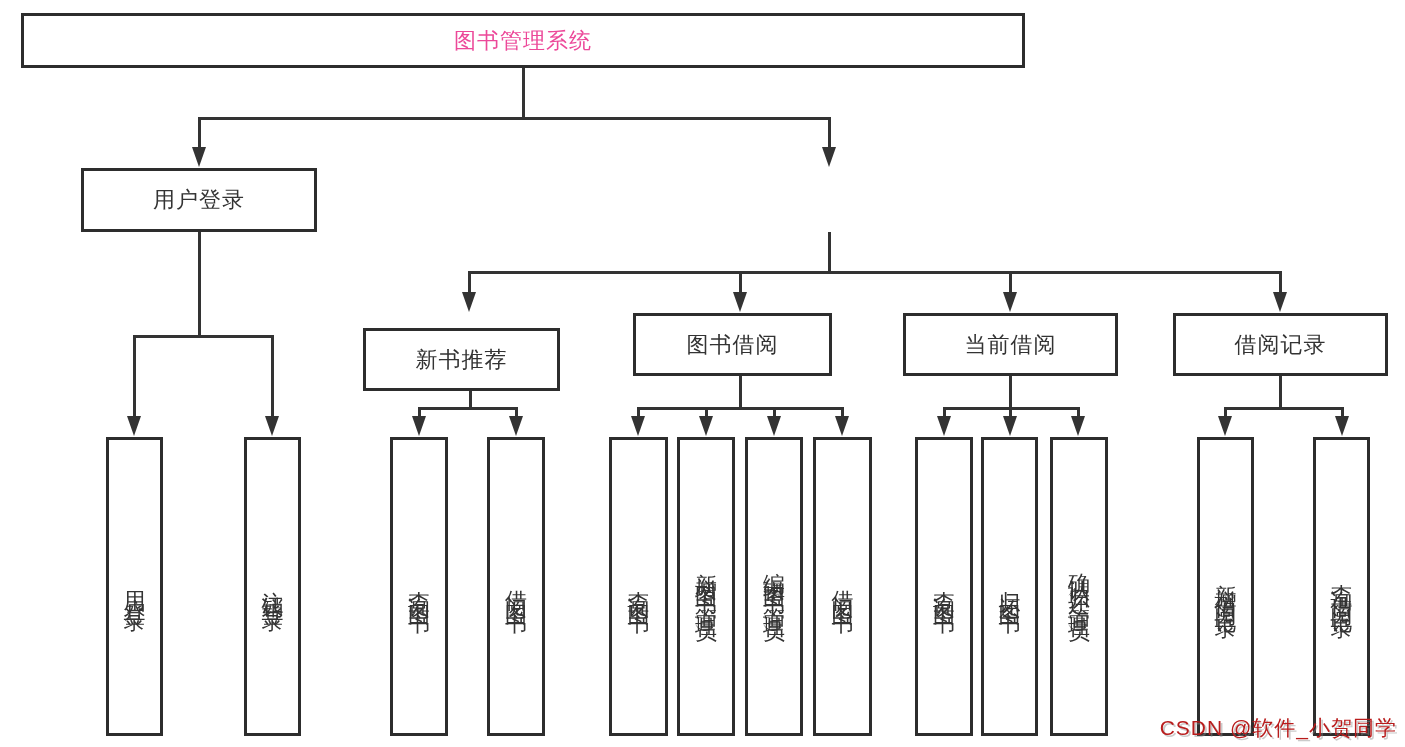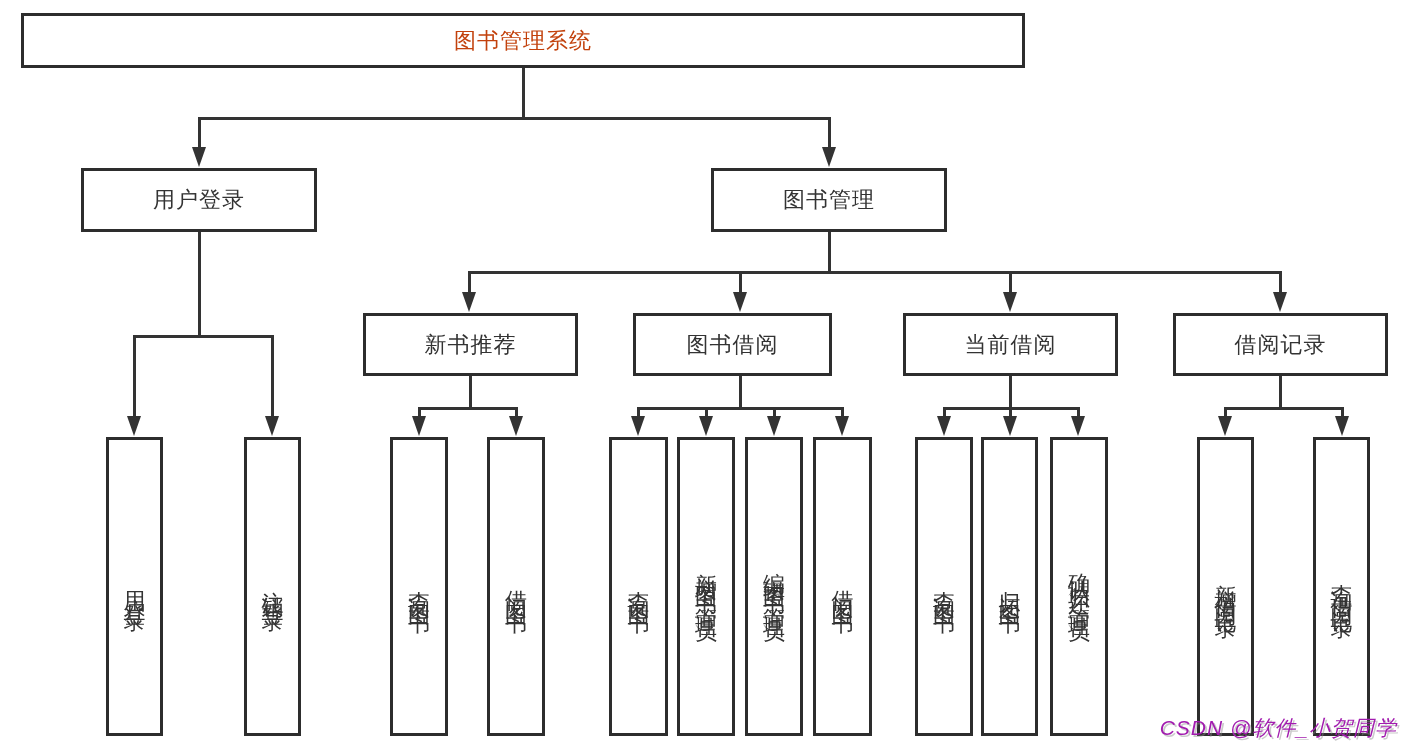--- a/index.html
+++ b/index.html
@@ -30,21 +30,21 @@
     position:absolute; right:8px; bottom:5px;
     font-size:21px; letter-spacing:1px; color:#f2a2ac;
     text-shadow:2px 2px 0 rgba(140,140,140,0.45);
     z-index:10; white-space:nowrap;
   }
 </style>
 </head>
 <body>
 
 <div class="stage" style="background: rgb(255, 255, 255);">
-  <div class="watermark" style="color: #a21caf; font-style: italic;">CSDN @软件_小贺同学</div>
+  <div class="watermark" style="color: #b91c1c;">CSDN @软件_小贺同学</div>
 <div class="line" style="background: rgb(51, 51, 51); left: 521.5px; top: 68px; width: 3px; height: 51px;"></div>
     <div class="line" style="background: rgb(51, 51, 51); left: 198px; top: 116.5px; width: 633px; height: 3px;"></div>
     <div class="line" style="background: rgb(51, 51, 51); left: 197.5px; top: 232px; width: 3px; height: 105px;"></div>
     <div class="line" style="background: rgb(51, 51, 51); left: 133px; top: 334.5px; width: 141px; height: 3px;"></div>
     <div class="line" style="background: rgb(51, 51, 51); left: 827.5px; top: 232px; width: 3px; height: 41px;"></div>
     <div class="line" style="background: rgb(51, 51, 51); left: 468px; top: 270.5px; width: 814px; height: 3px;"></div>
     <div class="line" style="background: rgb(51, 51, 51); left: 468.5px; top: 376px; width: 3px; height: 33px;"></div>
     <div class="line" style="background: rgb(51, 51, 51); left: 418px; top: 406.5px; width: 100px; height: 3px;"></div>
     <div class="line" style="background: rgb(51, 51, 51); left: 738.5px; top: 376px; width: 3px; height: 33px;"></div>
     <div class="line" style="background: rgb(51, 51, 51); left: 637px; top: 406.5px; width: 207px; height: 3px;"></div>
@@ -84,29 +84,26 @@
     <div class="arrow-head" style="border-top-color: rgb(51, 51, 51); left: 937px; top: 416px;"></div>
     <div class="arrow-shaft" style="background: rgb(51, 51, 51); left: 1008.5px; top: 408px; height: 10px;"></div>
     <div class="arrow-head" style="border-top-color: rgb(51, 51, 51); left: 1003px; top: 416px;"></div>
     <div class="arrow-shaft" style="background: rgb(51, 51, 51); left: 1076.5px; top: 408px; height: 10px;"></div>
     <div class="arrow-head" style="border-top-color: rgb(51, 51, 51); left: 1071px; top: 416px;"></div>
     <div class="arrow-shaft" style="background: rgb(51, 51, 51); left: 1223.5px; top: 408px; height: 10px;"></div>
     <div class="arrow-head" style="border-top-color: rgb(51, 51, 51); left: 1218px; top: 416px;"></div>
     <div class="arrow-shaft" style="background: rgb(51, 51, 51); left: 1340.5px; top: 408px; height: 10px;"></div>
     <div class="arrow-head" style="border-top-color: rgb(51, 51, 51); left: 1335px; top: 416px;"></div>
     <div class="node h" style="left: 21px; top: 13px; width: 1004px; height: 55px; border-color: rgb(45, 45, 45);">
-      <span style="color: #c2410c;">图书管理系统</span>
+      <span style="color: #ec4899;">图书管理系统</span>
     </div>
     <div class="node h" style="left: 81px; top: 168px; width: 236px; height: 64px; border-color: rgb(45, 45, 45);">
       <span style="color: rgb(51, 51, 51);">用户登录</span>
     </div>
-    <div class="node h" style="left: 711px; top: 168px; width: 236px; height: 64px; border-color: rgb(45, 45, 45);">
-      <span style="color: rgb(51, 51, 51);">图书管理</span>
-    </div>
-    <div class="node h" style="left: 363px; top: 313px; width: 215px; height: 63px; border-color: rgb(45, 45, 45); align-items: center;">
+    <div class="node h" style="left: 363px; top: 328px; width: 197px; height: 63px; border-color: rgb(45, 45, 45); align-items: center;">
       <span style="color: rgb(51, 51, 51);">新书推荐</span>
     </div>
     <div class="node h" style="left: 633px; top: 313px; width: 199px; height: 63px; border-color: rgb(45, 45, 45);">
       <span style="color: rgb(51, 51, 51);">图书借阅</span>
     </div>
     <div class="node h" style="left: 1173px; top: 313px; width: 215px; height: 63px; border-color: rgb(45, 45, 45);">
       <span style="color: rgb(51, 51, 51);">借阅记录</span>
     </div>
     <div class="node h" style="left: 903px; top: 313px; width: 215px; height: 63px; border-color: rgb(45, 45, 45);">
       <span style="color: rgb(51, 51, 51);">当前借阅</span>

